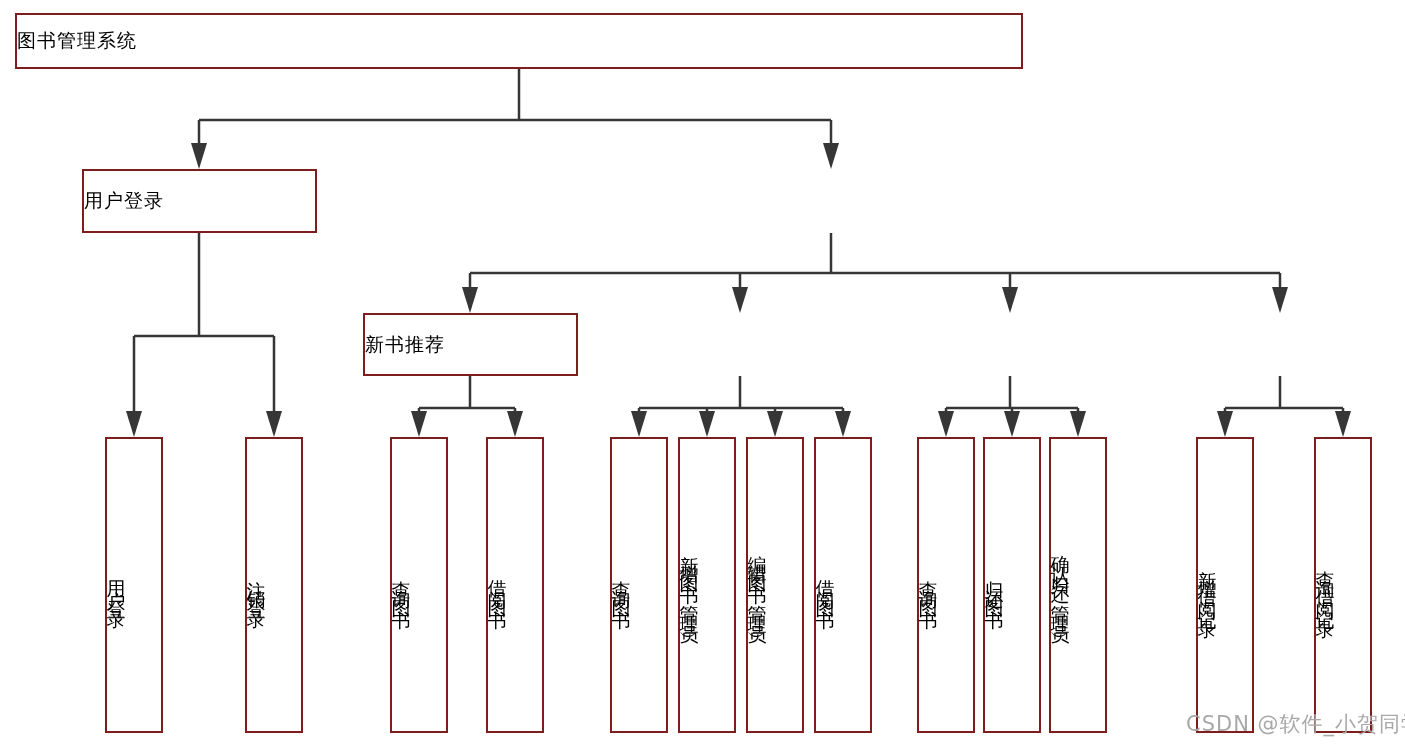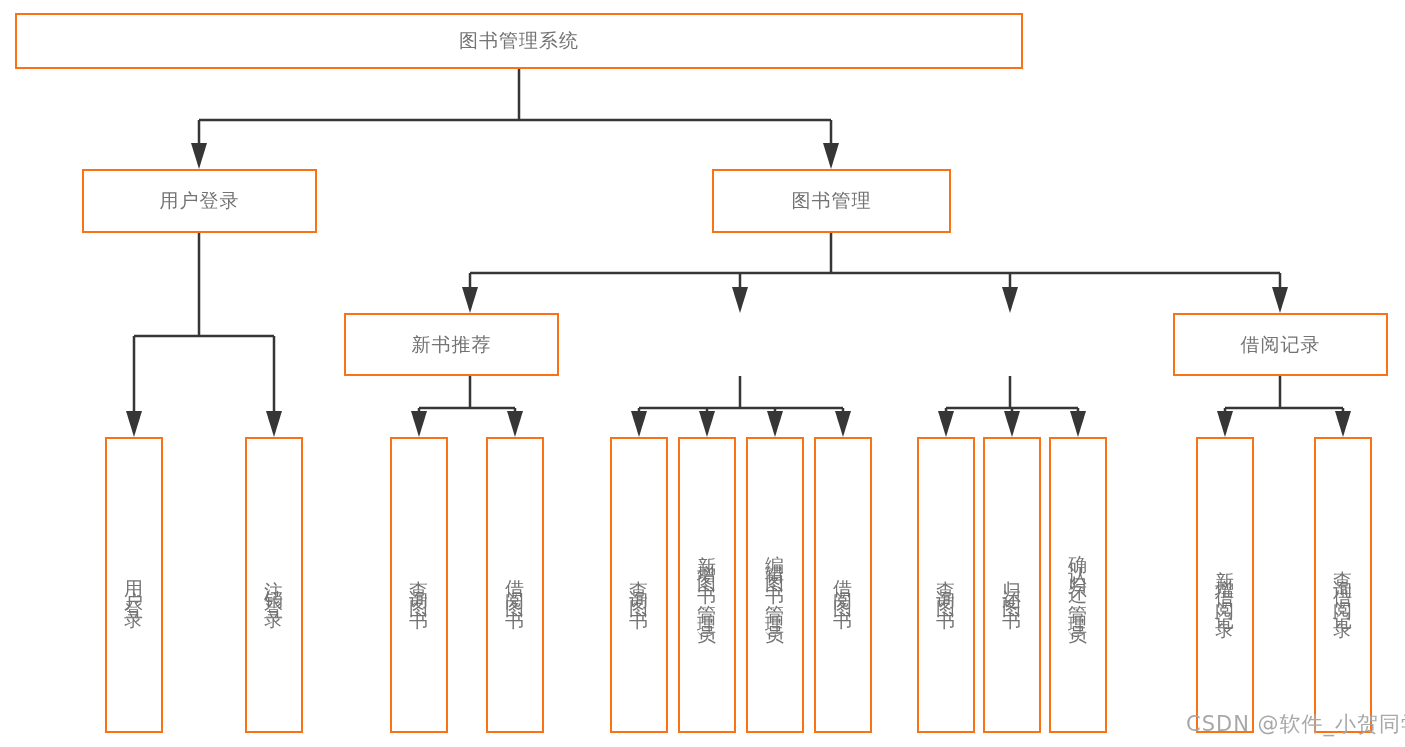--- a/index.html
+++ b/index.html
@@ -5,22 +5,22 @@
   html,body{margin:0;padding:0;background:#ffffff;}
   .canvas{
     position:relative;width:1405px;height:747px;background:#ffffff;
     font-family:"DejaVu Sans","Liberation Sans",sans-serif;overflow:hidden;
   }
   .connectors{position:absolute;left:0;top:0;width:1405px;height:747px;}
   .connectors path{stroke:#363636;stroke-width:2.5;fill:none;}
   .connectors polygon{fill:#363636;stroke:none;}
   .box{
     position:absolute;box-sizing:border-box;background:#ffffff;
-    border:2px solid #f97316;color:#737373;
-    display:flex;align-items:center;justify-content:center;
+    border:2px solid #7f1d1d;color:#000000;
+    display:flex;align-items:center;
   }
   .box.h span{font-size:19px;letter-spacing:1px;white-space:nowrap;}
   .box.v span{
     writing-mode:vertical-rl;text-orientation:upright;
     font-size:19px;letter-spacing:10px;line-height:1;
   }
   .watermark{
     position:absolute;left:1186px;top:710px;
     color:#a8a8a8;font-size:21px;letter-spacing:1px;white-space:nowrap;
   }
@@ -73,29 +73,23 @@
     </g>
   </svg>
 
   <div class="box h" style="left:15px;top:13px;width:1008px;height:56px;">
     <span>图书管理系统</span>
   </div>
 
   <div class="box h" style="left:82px;top:169px;width:235px;height:64px;">
     <span>用户登录</span>
   </div>
-  <div class="box h" style="left:712px;top:169px;width:239px;height:64px;">
-    <span>图书管理</span>
-  </div>
 
-  <div class="box h" style="left:344px;top:313px;width:215px;height:63px;">
+  <div class="box h" style="left:363px;top:313px;width:215px;height:63px;">
     <span>新书推荐</span>
-  </div>
-  <div class="box h" style="left:1173px;top:313px;width:215px;height:63px;">
-    <span>借阅记录</span>
   </div>
 
   <div class="box v" style="left:105px;top:437px;width:58px;height:296px;">
     <span>用户登录</span>
   </div>
   <div class="box v" style="left:245px;top:437px;width:58px;height:296px;">
     <span>注销登录</span>
   </div>
 
   <div class="box v" style="left:390px;top:437px;width:58px;height:296px;">

